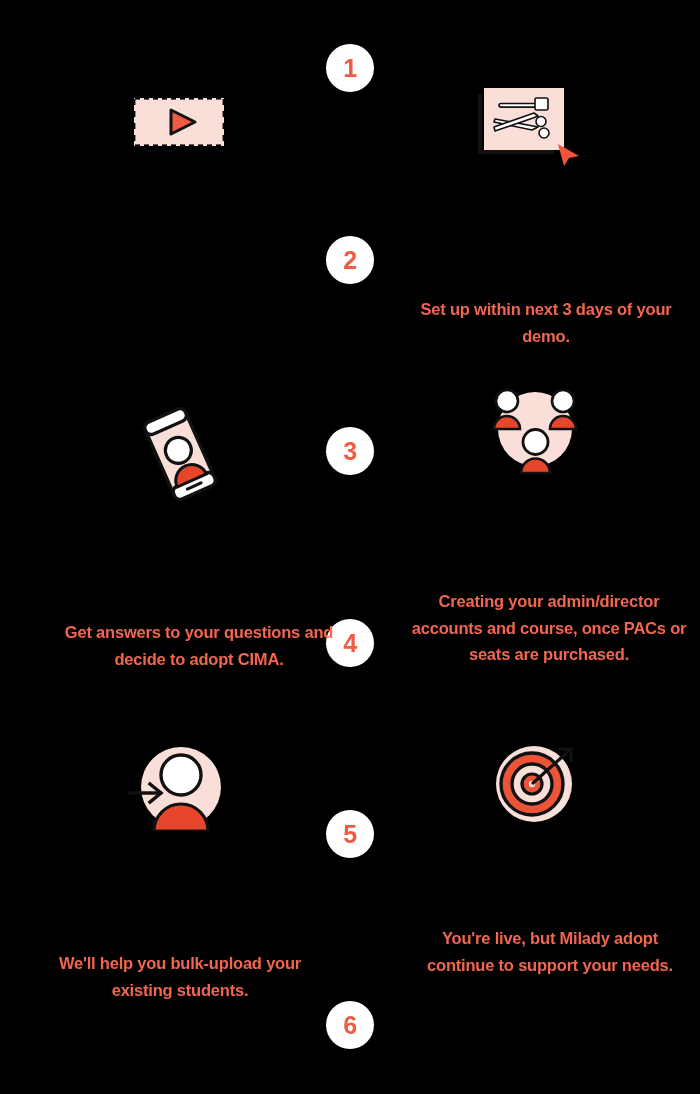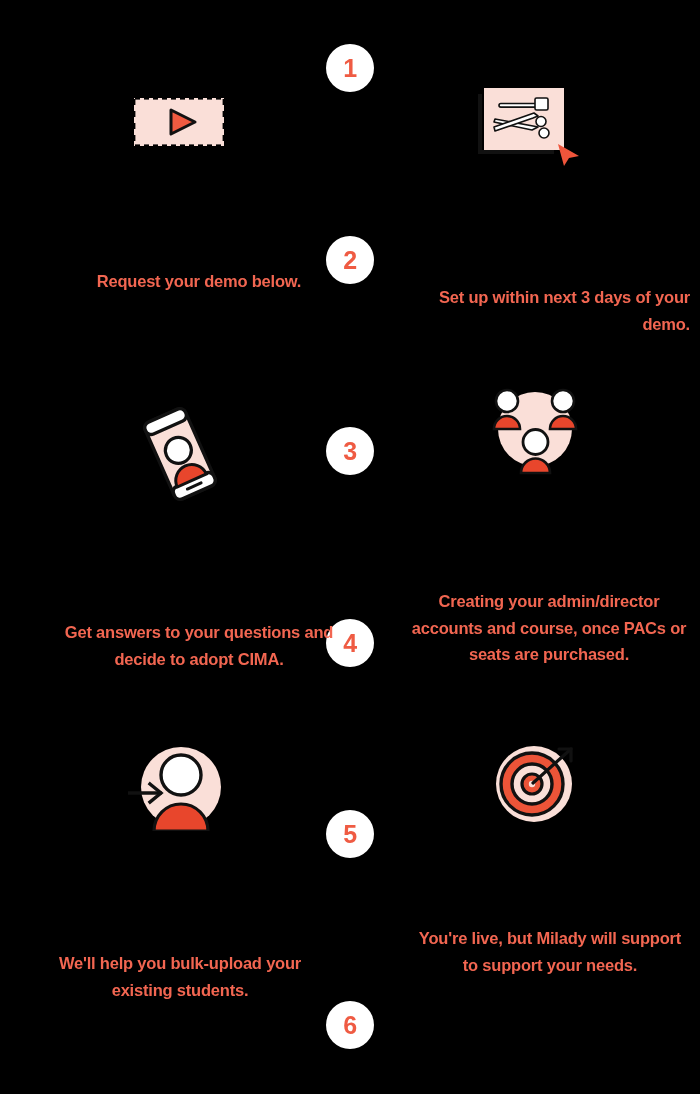--- a/index.html
+++ b/index.html
@@ -61,21 +61,21 @@
 
   
   #c1 { left: 326px; top: 44px; }
   #c2 { left: 326px; top: 236px; }
   #c3 { left: 326px; top: 427px; }
   #c4 { left: 326px; top: 619px; }
   #c5 { left: 326px; top: 810px; }
   #c6 { left: 326px; top: 1001px; }
 
   #cap1 { left: 60px;  top: 268px; width: 278px; }
-  #cap2 { left: 402px; top: 284px; width: 288px; text-align: right; }
+  #cap2 { left: 402px; top: 296px; width: 288px; }
   #cap3 { left: 58px;  top: 607px; width: 282px; margin-top: 12px; }
   #cap4 { left: 410px; top: 588px; width: 278px; }
   #cap5 { left: 30px;  top: 950px; width: 300px; }
   #cap6 { left: 410px; top: 925px; width: 280px; }
 
   #ic-video  { left: 133px; top: 97px; }
   #ic-salon  { left: 478px; top: 86px; }
   #ic-phone  { left: 128px; top: 407px; }
   #ic-group  { left: 478px; top: 387px; }
   #ic-user   { left: 128px; top: 743px; }
@@ -212,25 +212,24 @@
       <circle cx="43" cy="45" r="20" fill="#FADFD8" stroke="#111111" stroke-width="3.4"></circle>
       <circle cx="43" cy="45" r="10" fill="#EC5438" stroke="#111111" stroke-width="3.2"></circle>
       <circle cx="43" cy="45" r="3.2" fill="#FADFD8"></circle>
       <g stroke="#111111" stroke-width="3.2" fill="none" stroke-linecap="round">
         <line x1="44" y1="44" x2="82" y2="10"></line>
         <polyline points="82,22 82,10 70,10"></polyline>
       </g>
     </svg>
   </div>
 
-  <div class="caption" id="cap1">Request your demo below.</div>
 
   <div class="caption" id="cap2">Set up within next 3 days of your demo.</div>
 
   <div class="caption" id="cap3">Get answers to your questions and decide to adopt CIMA.</div>
 
   <div class="caption" id="cap5">We'll help you bulk-upload your existing students.</div>
 
   <div class="caption" id="cap4">Creating your admin/director accounts and course, once PACs or seats are purchased.</div>
 
-  <div class="caption" id="cap6">You're live, but Milady will support to support your needs.</div>
+  <div class="caption" id="cap6">You're live, but Milady adopt continue to support your needs.</div>
 
 </div>
 
 </body></html>

